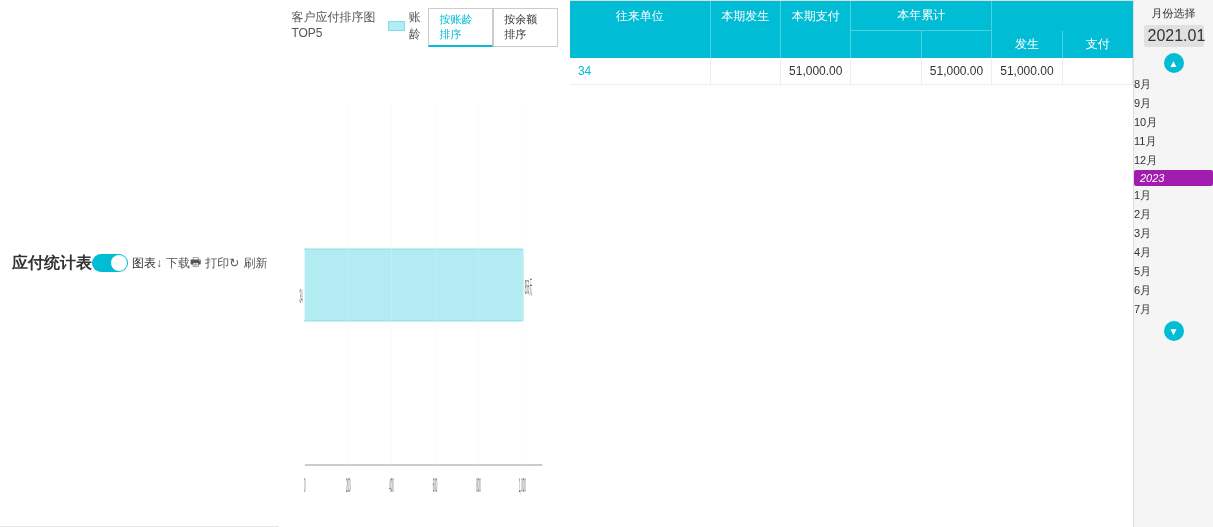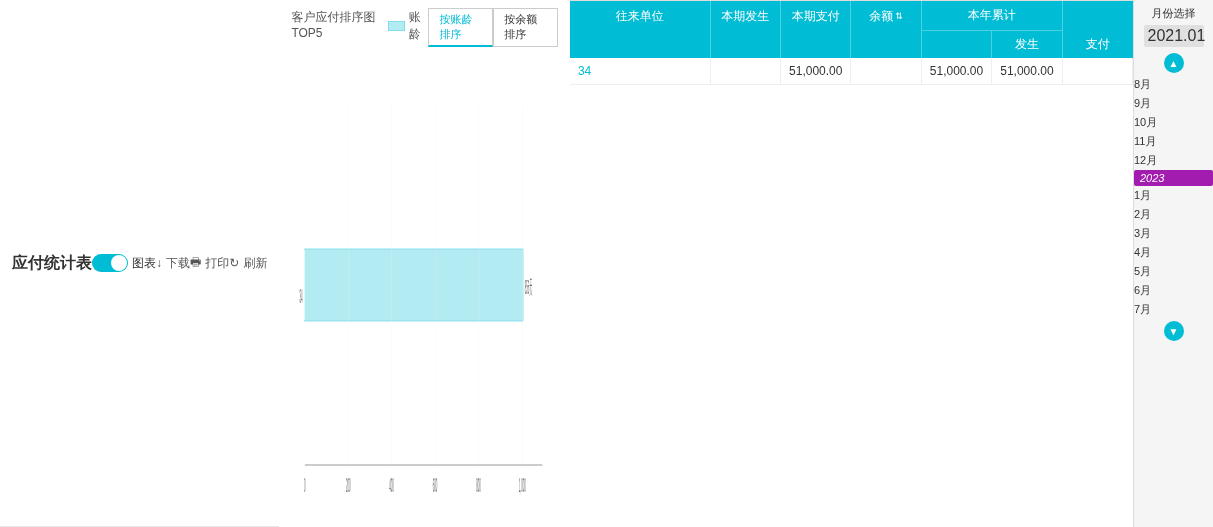--- a/index.html
+++ b/index.html
@@ -117,24 +117,20 @@
       </svg>
     </div>
   </div>
 
   <div class="table-area">
 
     <div class="th-main" style="background:#00bcd4; display:grid; grid-template-columns: 2fr 1fr 1fr 1fr 1fr 1fr 1fr;">
       <div class="th" style="padding:6px 4px; color:#fff; border-right:1px solid rgba(255,255,255,0.3); text-align:center; font-size:12px; display:flex; align-items:center; justify-content:center; grid-row: span 2;">往来单位</div>
       <div class="th" style="padding:6px 4px; color:#fff; border-right:1px solid rgba(255,255,255,0.3); text-align:center; font-size:12px; display:flex; align-items:center; justify-content:center; grid-row: span 2;">本期发生</div>
       <div class="th" style="padding:6px 4px; color:#fff; border-right:1px solid rgba(255,255,255,0.3); text-align:center; font-size:12px; display:flex; align-items:center; justify-content:center; grid-row: span 2;">本期支付</div>
-      <div class="th" style="padding:6px 4px; color:#fff; border-right:1px solid rgba(255,255,255,0.3); text-align:center; font-size:12px; display:flex; align-items:center; justify-content:center; grid-row: span 2;">
-        <span>余额</span>
-        <span style="font-size:9px; margin-left:2px;">⇅</span>
-      </div>
       <div class="th" style="padding:6px 4px; color:#fff; border-right:1px solid rgba(255,255,255,0.3); text-align:center; font-size:12px; display:flex; align-items:center; justify-content:center; grid-column: span 2; border-bottom:1px solid rgba(255,255,255,0.3);">本年累计</div>
     </div>
 
     <div style="background:#00bcd4; display:grid; grid-template-columns: 2fr 1fr 1fr 1fr 1fr 1fr 1fr;">
       <div style="border-right:1px solid rgba(255,255,255,0.3);"></div>
       <div style="border-right:1px solid rgba(255,255,255,0.3);"></div>
       <div style="border-right:1px solid rgba(255,255,255,0.3);"></div>
       <div style="border-right:1px solid rgba(255,255,255,0.3);"></div>
       <div style="border-right:1px solid rgba(255,255,255,0.3);"></div>
       <div class="th" style="padding:5px 4px; color:#fff; border-right:1px solid rgba(255,255,255,0.3); text-align:center; font-size:12px; display:flex; align-items:center; justify-content:center;">发生</div>

